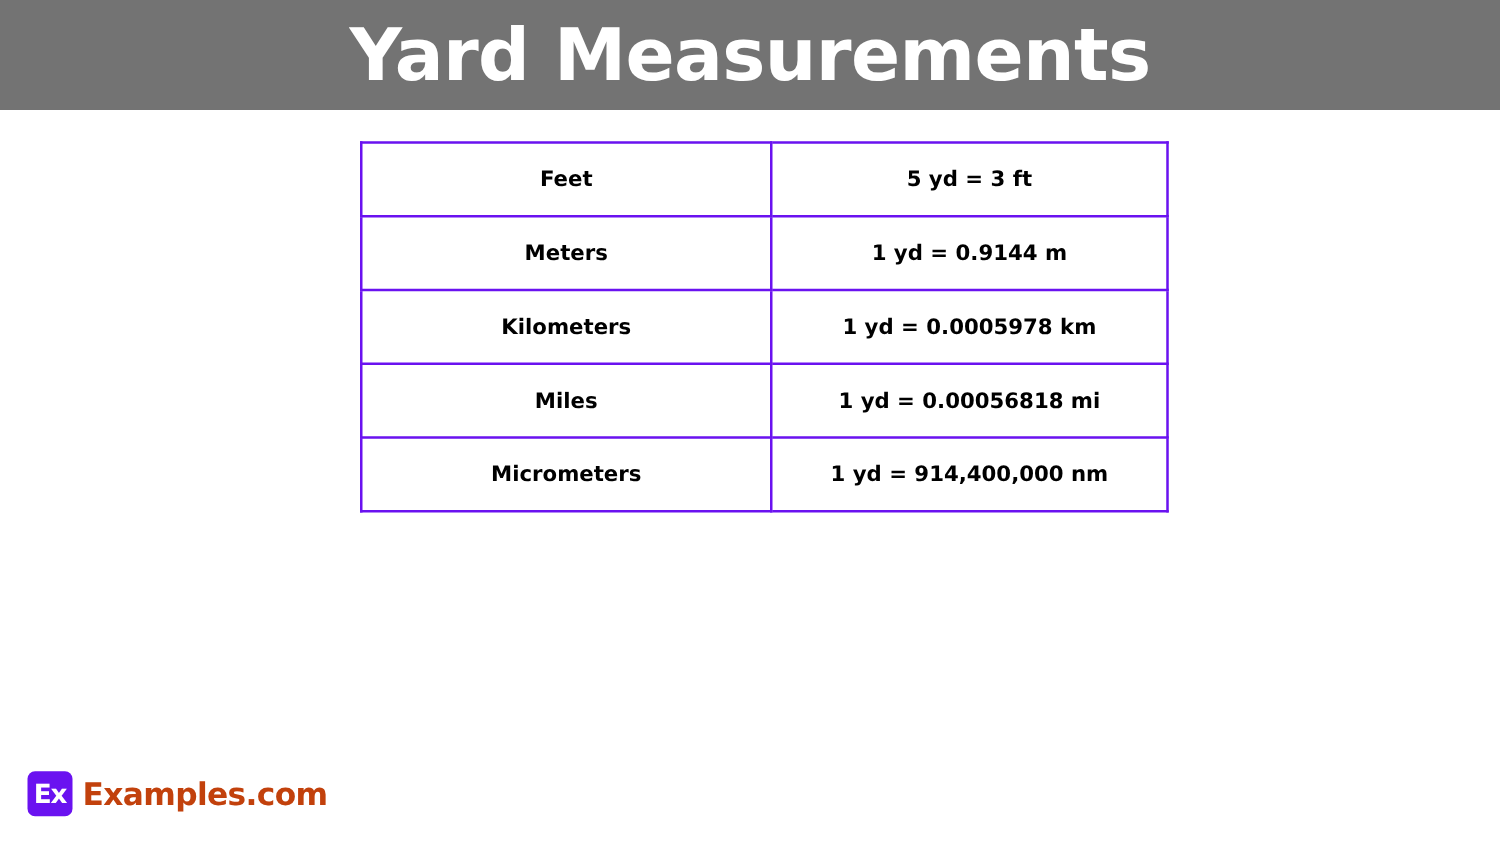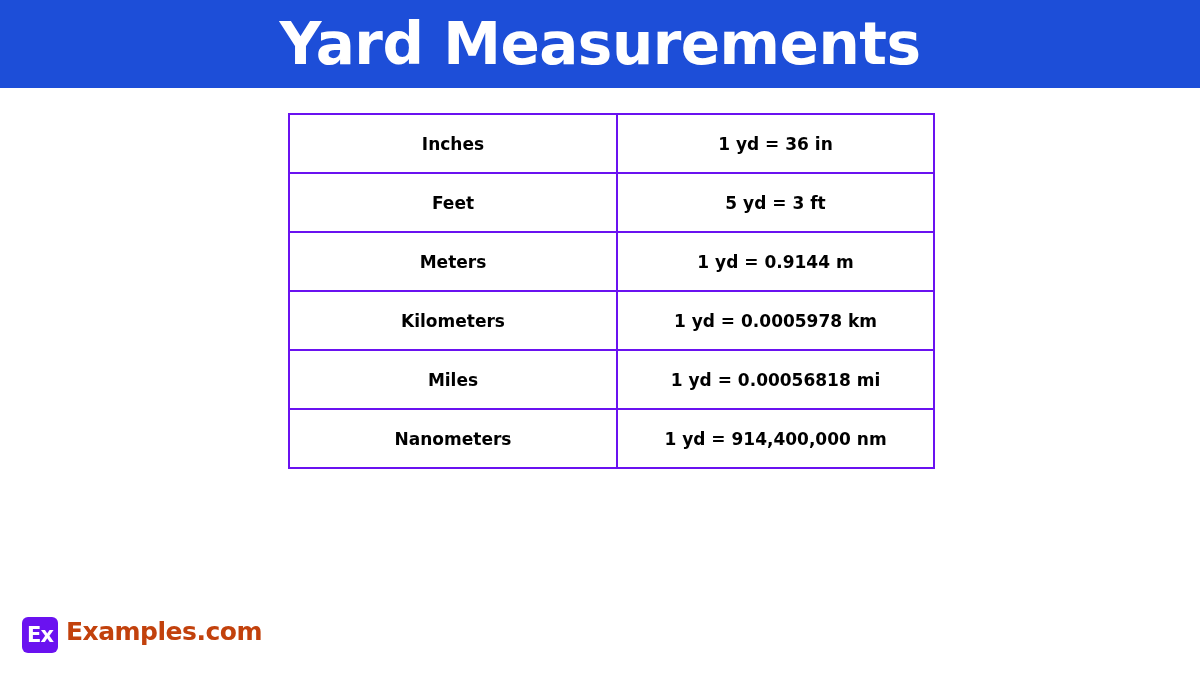--- a/index.html
+++ b/index.html
@@ -10,21 +10,21 @@
     width: 1200px;
     height: 675px;
     background: #ffffff;
     font-family: "Liberation Sans", sans-serif;
     overflow: hidden;
     position: relative;
   }
   .header-bar {
     width: 1200px;
     height: 88px;
-    background: #1d4ed8;
+    background: #737373;
     display: flex;
     align-items: center;
     justify-content: center;
     box-sizing: border-box;
   }
   .header-title {
     color: #ffffff;
     font-size: 58px;
     font-weight: bold;
     letter-spacing: -0.5px;
@@ -63,20 +63,21 @@
     width: 328px;
   }
   table.measure-table td.value-cell {
     width: 317px;
   }
   .footer-logo {
     position: absolute;
     left: 22px;
     bottom: 22px;
     display: flex;
+    align-items: center;
     gap: 8px;
   }
   .logo-mark {
     width: 36px;
     height: 36px;
     background: #6a12f0;
     border-radius: 6px;
     color: #ffffff;
     font-size: 21px;
     font-weight: bold;
@@ -99,41 +100,37 @@
 
 <div class="header-bar">
   <div class="header-title">Yard Measurements</div>
 </div>
 
 <div class="content">
   <div class="table-wrap">
     <table class="measure-table">
       <tbody>
         <tr>
-          <td class="unit-cell">Inches</td>
-          <td class="value-cell">1 yd = 36 in</td>
-        </tr>
-        <tr>
           <td class="unit-cell">Feet</td>
           <td class="value-cell">5 yd = 3 ft</td>
         </tr>
         <tr>
           <td class="unit-cell">Meters</td>
           <td class="value-cell">1 yd = 0.9144 m</td>
         </tr>
         <tr>
           <td class="unit-cell">Kilometers</td>
           <td class="value-cell">1 yd = 0.0005978 km</td>
         </tr>
         <tr>
           <td class="unit-cell">Miles</td>
           <td class="value-cell">1 yd = 0.00056818 mi</td>
         </tr>
         <tr>
-          <td class="unit-cell">Nanometers</td>
+          <td class="unit-cell">Micrometers</td>
           <td class="value-cell">1 yd = 914,400,000 nm</td>
         </tr>
       </tbody>
     </table>
   </div>
 
   <div class="footer-logo">
     <div class="logo-mark">Ex</div>
     <div class="logo-text">Examples.com</div>
   </div>

